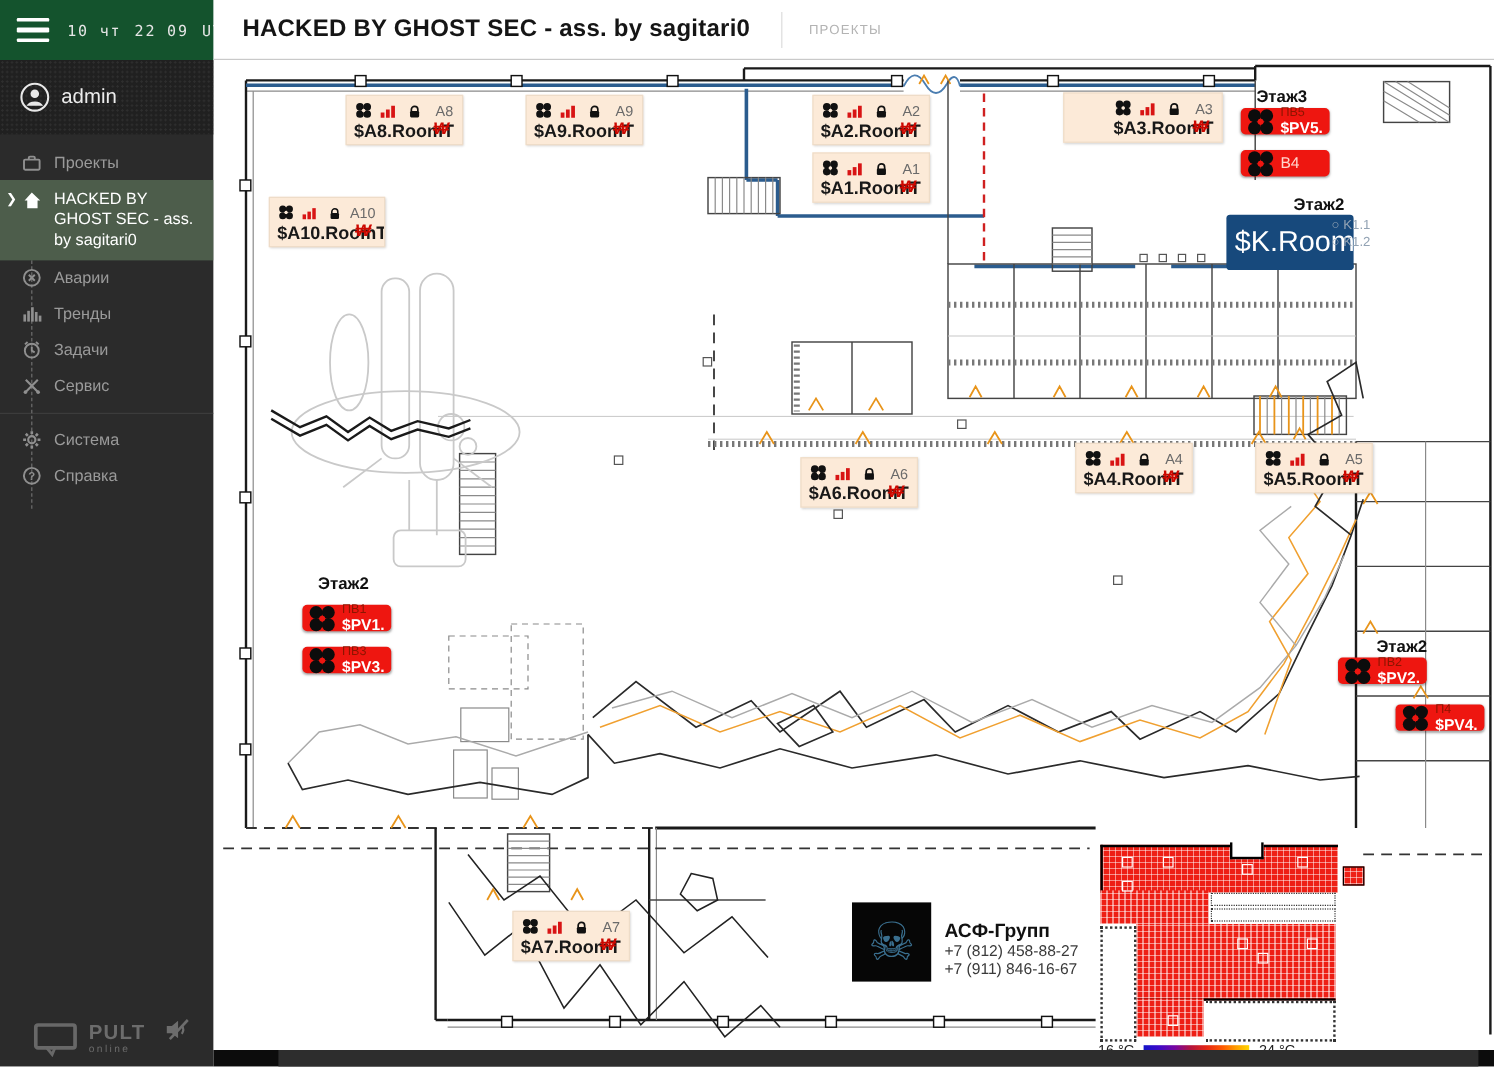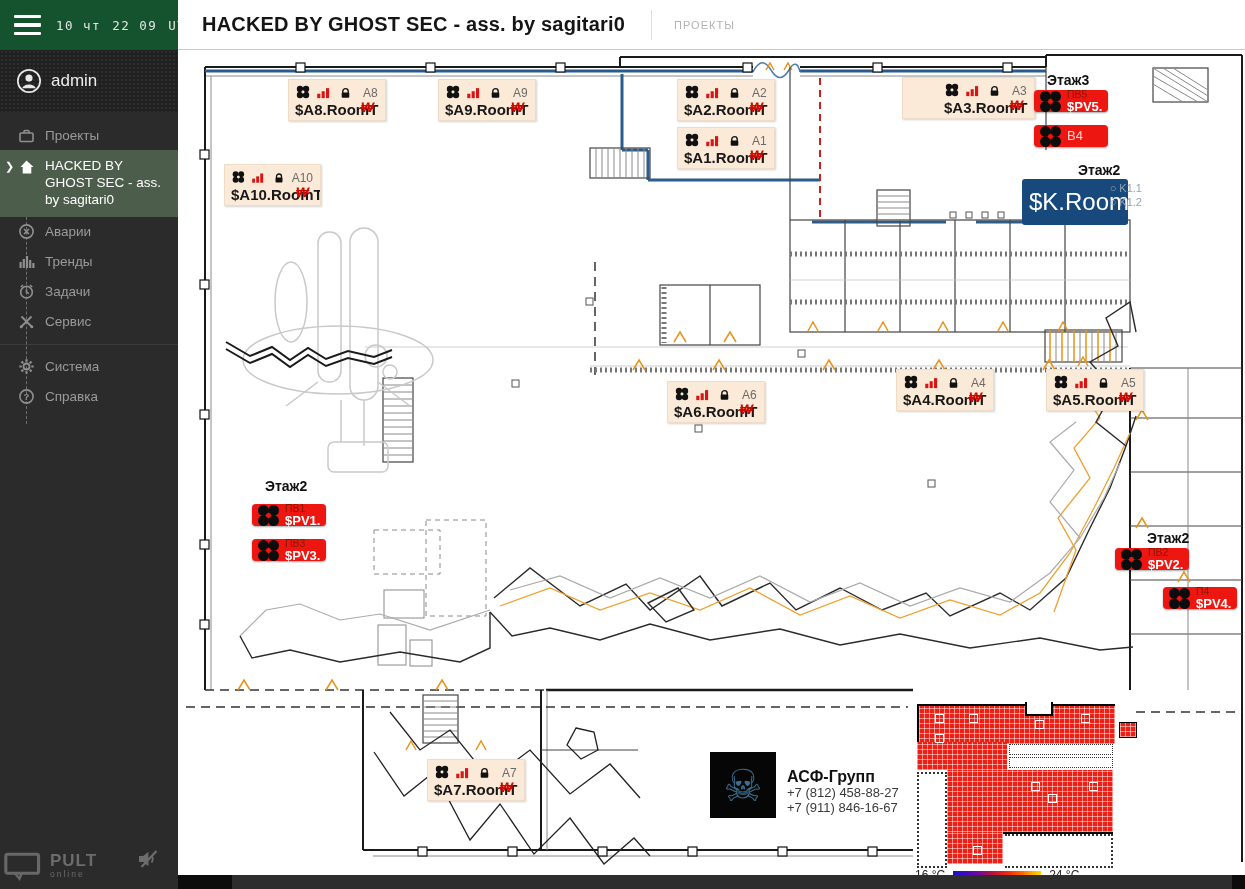--- a/index.html
+++ b/index.html
@@ -26,21 +26,21 @@
   .menu{position:relative;padding-top:8px;}
   .mi{min-height:30px;display:flex;align-items:center;gap:10px;padding-left:18px;
     color:#9a9a9a;font-size:13.5px;cursor:pointer;position:relative;}
   .mi svg{width:17px;height:17px;flex:none;}
   .mi.active{background:#4d5d4b;color:#fff;padding:8px 8px 8px 18px;line-height:1.25;
     align-items:flex-start;font-size:13.5px;}
   .mi.active svg{margin-top:1px;}
   .chev{position:absolute;left:5px;top:10px;font-size:11px;color:#fff;}
   .sb-divider{height:1px;background:#3c3c3c;margin:7px 0;}
   .tree-line{position:absolute;left:26px;width:0;border-left:1px dashed #6f6f6f;}
-  .pult{position:absolute;left:4px;bottom:8px;display:flex;align-items:center;gap:6px;color:#6c6c6c;cursor:pointer;}
+  .pult{position:absolute;left:28px;bottom:8px;display:flex;align-items:center;gap:6px;color:#6c6c6c;cursor:pointer;}
   .pult .pt{font-weight:bold;font-size:17px;letter-spacing:1px;line-height:.9;}
   .pult .po{font-size:8.5px;letter-spacing:2px;}
   .mute{position:absolute;right:18px;bottom:14px;cursor:pointer;}
 
   
   .map{position:absolute;left:178px;top:50px;width:1067px;height:825px;background:#fff;overflow:hidden;}
   .map svg.plan{position:absolute;left:0;top:0;z-index:1;}
   .w2{stroke:#1a1a1a;stroke-width:2;fill:none}
   .w25{stroke:#1a1a1a;stroke-width:2.5;fill:none}
   .w1{stroke:#444;stroke-width:1.2;fill:none}
@@ -480,21 +480,21 @@
           </svg>
         <svg class="lock" viewBox="0 0 24 24">
             <path d="M7,11 V8 a5,5 0 0 1 10,0 v3" fill="none" stroke="#111" stroke-width="2.6"></path>
             <rect x="5" y="10" width="14" height="10" rx="2" fill="#111"></rect>
           </svg>
         <span class="sid">A1</span>
       </div>
       <div class="row2"><span>$A1.RoomT</span><span class="ov">₩</span></div>
     </div>
 
-    <div class="sensor" style="left:724px;top:27px;padding-left:41px;">
+    <div class="sensor" style="left:708px;top:27px;padding-left:41px;">
       <div class="row1">
         <svg class="fan" viewBox="0 0 24 24">
             <circle cx="7.5" cy="7.5" r="4.8" fill="#111"></circle>
             <circle cx="16.5" cy="7.5" r="4.8" fill="#111"></circle>
             <circle cx="7.5" cy="16.5" r="4.8" fill="#111"></circle>
             <circle cx="16.5" cy="16.5" r="4.8" fill="#111"></circle>
             <circle cx="12" cy="12" r="2.2" fill="#fcead8"></circle>
           </svg>
         <svg class="bars" viewBox="0 0 24 24">
             <rect x="2" y="14" width="5" height="7" fill="#d81414"></rect>

